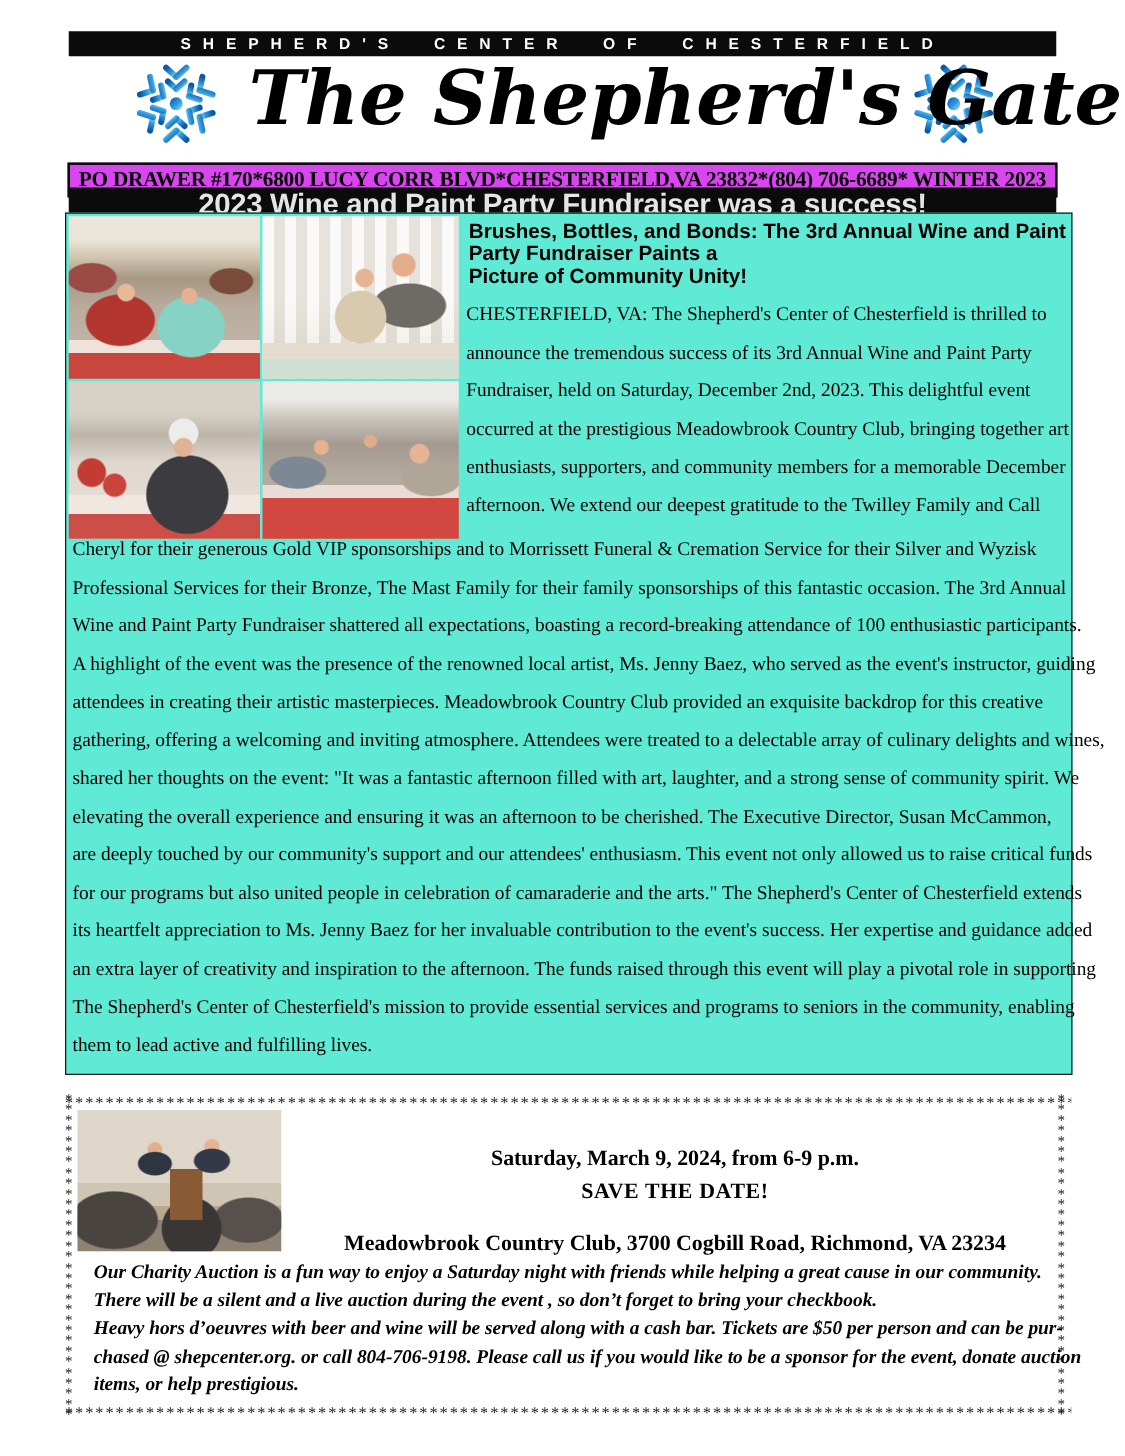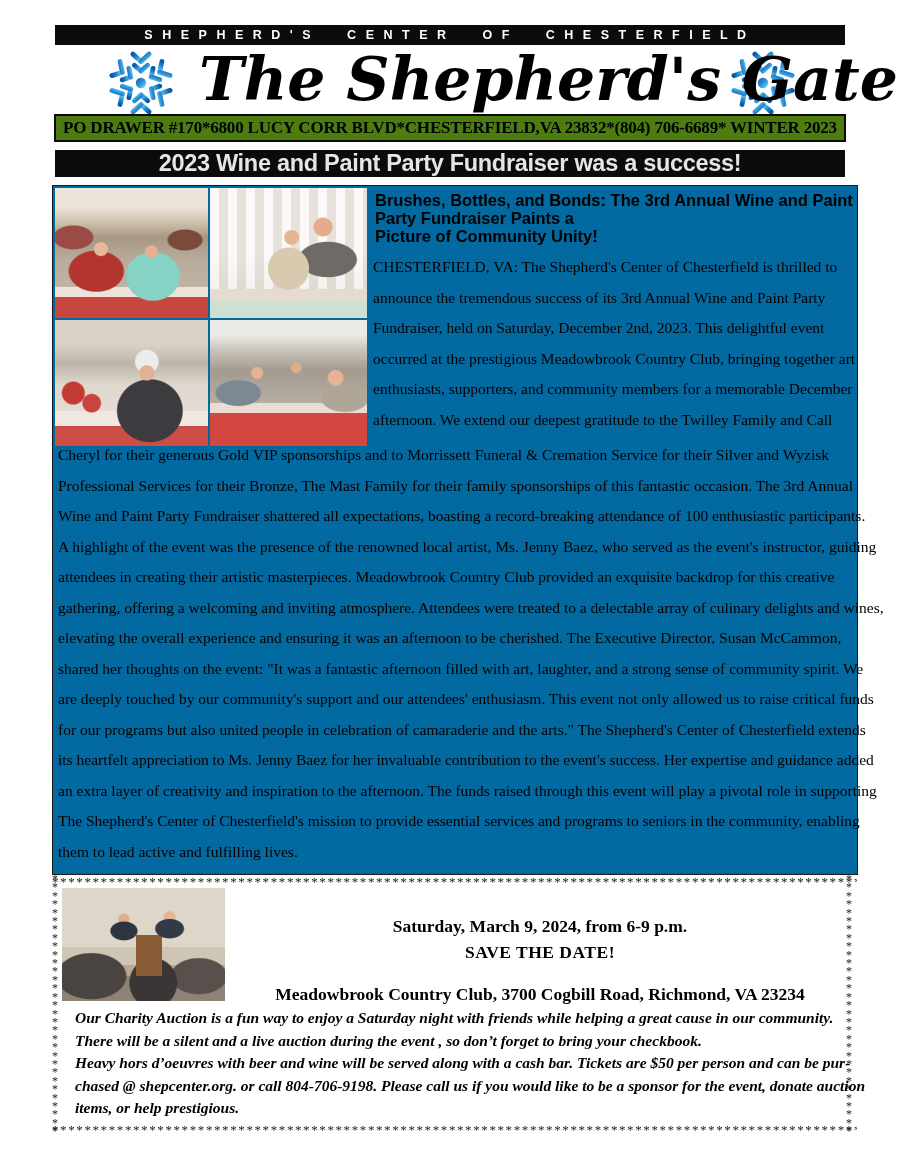--- a/index.html
+++ b/index.html
@@ -10,29 +10,29 @@
   .top-bar{position:absolute;left:55px;top:25px;width:790px;height:20px;background:#0b0b0b;
            color:#fff;font-family:"Liberation Sans", sans-serif;font-weight:bold;font-size:12.5px;
            letter-spacing:9.5px;word-spacing:14px;text-align:center;line-height:21px;overflow:hidden;}
   .newsletter-title{position:absolute;left:199px;top:36px;width:530px;height:92px;z-index:3;
            font-family:"DejaVu Serif", serif;font-style:italic;font-weight:bold;font-size:60px;
            text-align:center;line-height:86px;white-space:nowrap;}
   .snowflake{position:absolute;top:46px;width:84px;height:74px;}
   .snowflake.left{left:99px;}
   .snowflake.right{left:721px;}
 
-  .address-bar{position:absolute;left:54px;top:114px;width:788px;height:24px;background:#4d7c0f;
+  .address-bar{position:absolute;left:54px;top:130px;width:788px;height:24px;background:#d946ef;
            border:2px solid #0b0b0b;text-align:center;font-weight:bold;font-size:17px;
            line-height:24px;letter-spacing:-0.2px;white-space:nowrap;overflow:hidden;}
   .headline-bar{position:absolute;left:55px;top:150px;width:790px;height:27px;background:#0b0b0b;
            color:#e5e5e5;font-family:"Liberation Sans", sans-serif;font-weight:bold;font-size:23.5px;
            text-align:center;line-height:27px;letter-spacing:-0.3px;white-space:nowrap;overflow:hidden;}
 
   
-  .article-box{position:absolute;left:52px;top:185px;width:804px;height:688px;border:1px solid #1a1a1a;background:#0369a1;}
+  .article-box{position:absolute;left:52px;top:170px;width:804px;height:688px;border:1px solid #1a1a1a;background:#5eead4;}
   .collage{position:absolute;left:2px;top:2px;width:312px;height:258px;}
   .photo{position:absolute;overflow:hidden;}
   #ph-tl{left:0;top:0;width:153px;height:130px;
      background:
        radial-gradient(circle at 30% 47%, #e9b896 0 5%, rgba(0,0,0,0) 6%),
        radial-gradient(circle at 63% 49%, #e5b190 0 5%, rgba(0,0,0,0) 6%),
        radial-gradient(ellipse at 27% 64%, #b23530 0 17%, rgba(0,0,0,0) 18%),
        radial-gradient(ellipse at 64% 68%, #86d2c4 0 19%, rgba(0,0,0,0) 20%),
        linear-gradient(0deg, #c8463e 0 16%, #efe2da 16% 24%, rgba(0,0,0,0) 24%),
        radial-gradient(ellipse at 12% 38%, #9c4a46 0 10%, rgba(0,0,0,0) 11%),
@@ -183,22 +183,22 @@
         <div class="body-line">enthusiasts, supporters, and community members for a memorable December</div>
         <div class="body-line">afternoon. We extend our deepest gratitude to the Twilley Family and Call</div>
       </div>
     <div class="full-body">
         <div class="body-line">Cheryl for their generous Gold VIP sponsorships and to Morrissett Funeral &amp; Cremation Service for their Silver and Wyzisk</div>
         <div class="body-line">Professional Services for their Bronze, The Mast Family for their family sponsorships of this fantastic occasion. The 3rd Annual</div>
         <div class="body-line">Wine and Paint Party Fundraiser shattered all expectations, boasting a record-breaking attendance of 100 enthusiastic participants.</div>
         <div class="body-line">A highlight of the event was the presence of the renowned local artist, Ms. Jenny Baez, who served as the event's instructor, guiding</div>
         <div class="body-line">attendees in creating their artistic masterpieces. Meadowbrook Country Club provided an exquisite backdrop for this creative</div>
         <div class="body-line">gathering, offering a welcoming and inviting atmosphere. Attendees were treated to a delectable array of culinary delights and wines,</div>
+        <div class="body-line">shared her thoughts on the event: "It was a fantastic afternoon filled with art, laughter, and a strong sense of community spirit. We</div>
         <div class="body-line">elevating the overall experience and ensuring it was an afternoon to be cherished. The Executive Director, Susan McCammon,</div>
-        <div class="body-line">shared her thoughts on the event: "It was a fantastic afternoon filled with art, laughter, and a strong sense of community spirit. We</div>
         <div class="body-line">are deeply touched by our community's support and our attendees' enthusiasm. This event not only allowed us to raise critical funds</div>
         <div class="body-line">for our programs but also united people in celebration of camaraderie and the arts."  The Shepherd's Center of Chesterfield extends</div>
         <div class="body-line">its heartfelt appreciation to Ms. Jenny Baez for her invaluable contribution to the event's success. Her expertise and guidance added</div>
         <div class="body-line">an extra layer of creativity and inspiration to the afternoon. The funds raised through this event will play a pivotal role in supporting</div>
         <div class="body-line">The Shepherd's Center of Chesterfield's mission to provide essential services and programs to seniors in the community, enabling</div>
         <div class="body-line">them to lead active and fulfilling lives.</div>
       </div>
   </div>
 
   <div class="star-row" id="star-top">********************************************************************************************************************************************</div>

